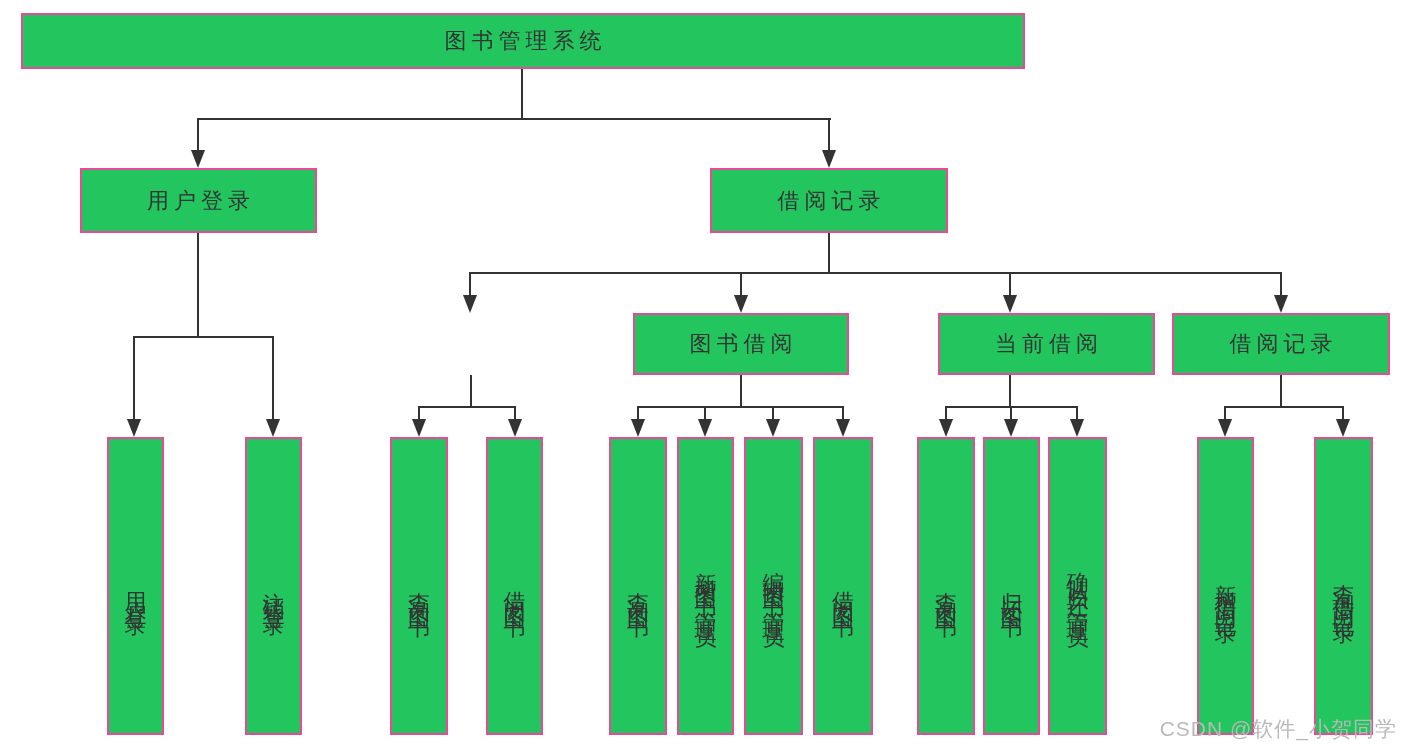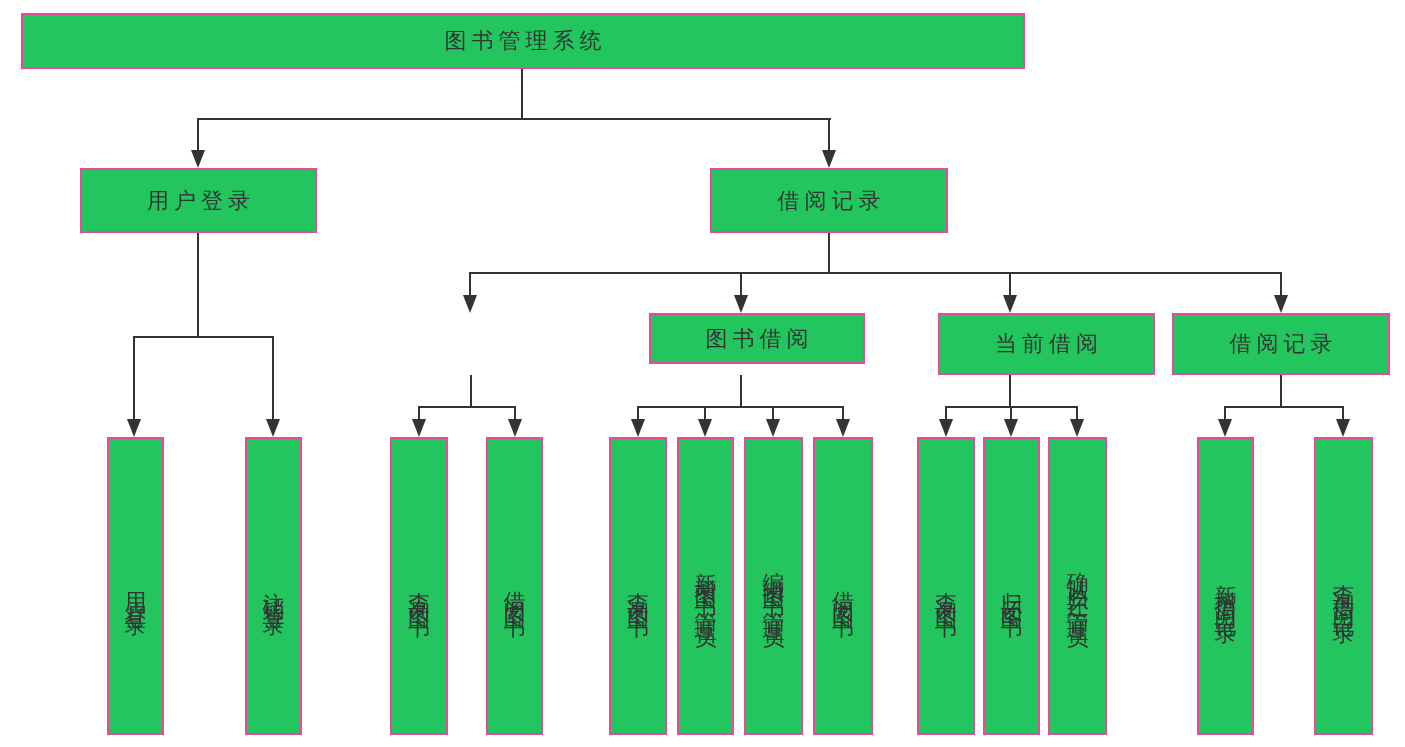--- a/index.html
+++ b/index.html
@@ -81,21 +81,21 @@
 
   <div class="box" style="left:80px; top:168px; width:237px; height:65px;">
     <span class="hlabel">用户登录</span>
   </div>
 
   <div class="box" style="left:710px; top:168px; width:238px; height:65px;">
     <span class="hlabel">借阅记录</span>
   </div>
 
 
-  <div class="box" style="left:633px; top:313px; width:216px; height:51px;margin-left:16px;">
+  <div class="box" style="left:633px; top:313px; width:216px; height:62px;">
     <span class="hlabel">图书借阅</span>
   </div>
 
   <div class="box" style="left:902px; top:313px; width:217px; height:62px;margin-left:36px;">
     <span class="hlabel">当前借阅</span>
   </div>
 
   <div class="box" style="left:1172px; top:313px; width:218px; height:62px;">
     <span class="hlabel">借阅记录</span>
   </div>
@@ -185,14 +185,15 @@
   <div class="hline" style="left:945px; top:406px; width:133px;"></div>
   <div class="arrow" style="left:945px;  top:406px; height:13px;"></div>
   <div class="arrow" style="left:1010px; top:406px; height:13px;"></div>
   <div class="arrow" style="left:1076px; top:406px; height:13px;"></div>
 
   <div class="vline" style="left:1280px; top:375px; height:31px;"></div>
   <div class="hline" style="left:1224px; top:406px; width:120px;"></div>
   <div class="arrow" style="left:1224px; top:406px; height:13px;"></div>
   <div class="arrow" style="left:1342px; top:406px; height:13px;"></div>
 
+  <div class="watermark">CSDN @软件_小贺同学</div>
 
 </div>
 
 </body></html>

